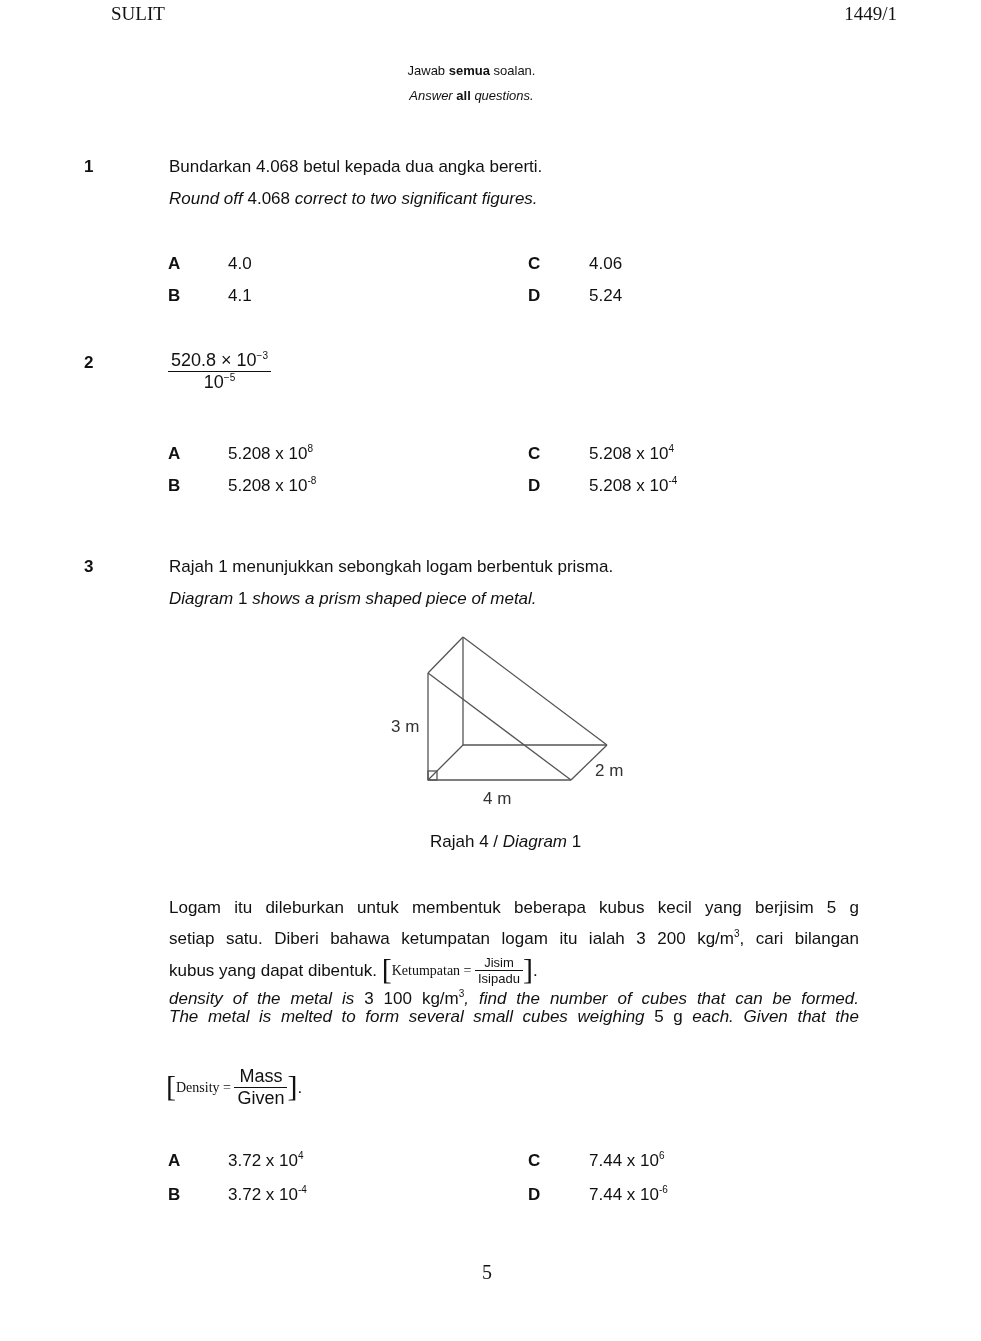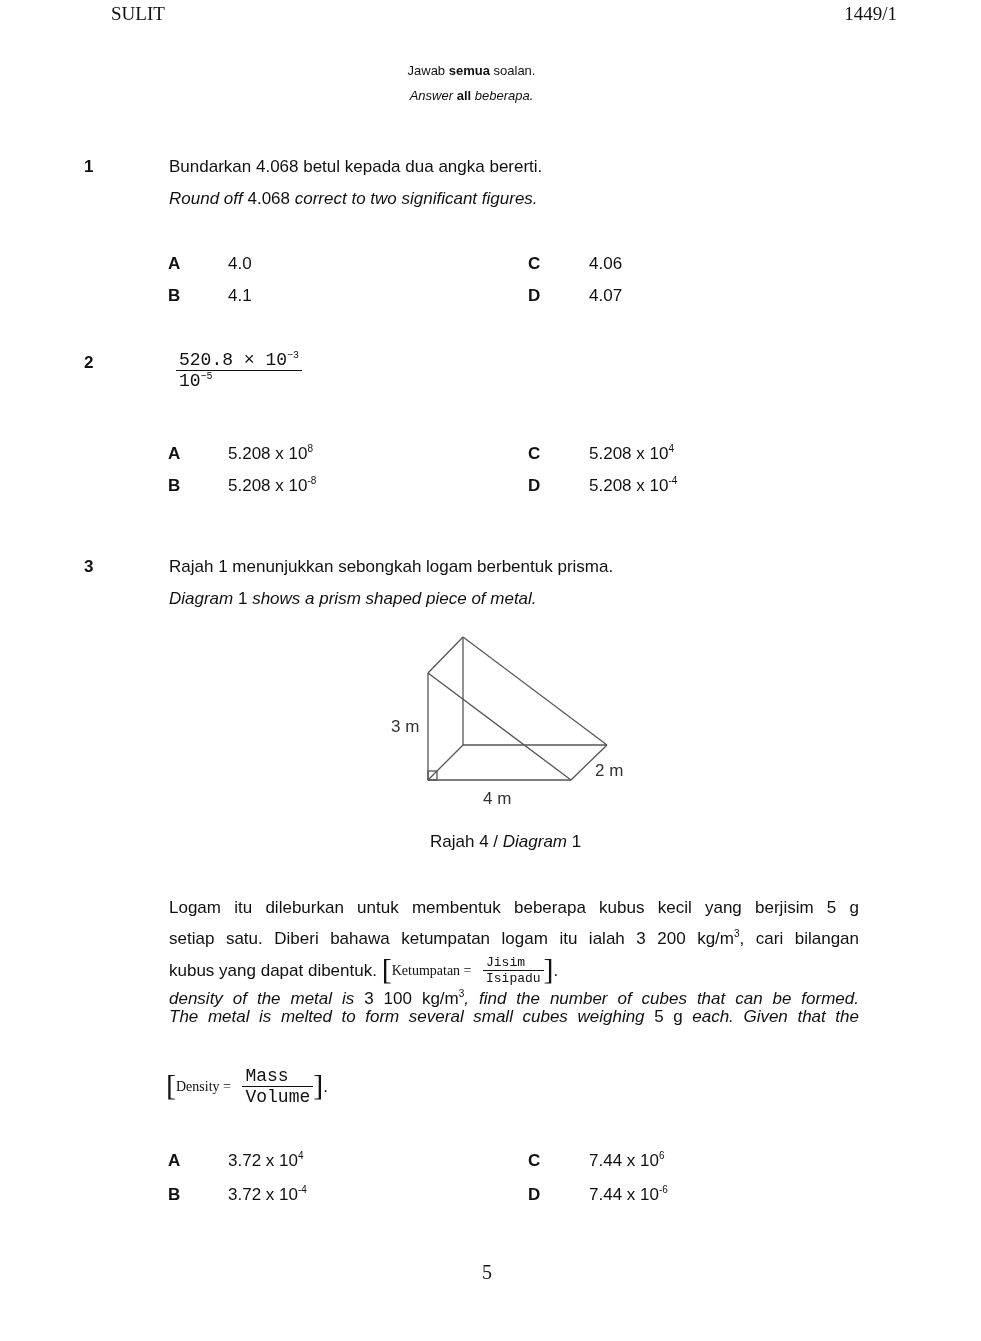--- a/index.html
+++ b/index.html
@@ -7,50 +7,50 @@
   .serif { font-family: "Liberation Serif", "DejaVu Serif", serif; }
   .sans { font-family: "Liberation Sans", "DejaVu Sans", sans-serif; }
   .abs { position: absolute; }
   .hdr { font-size: 19px; top: 3px; }
   .center-line { left: 0; width: 943px; text-align: center; font-size: 13px; }
   .qnum { left: 84px; font-size: 17px; font-weight: bold; }
   .txt { left: 169px; font-size: 17px; white-space: nowrap; }
   .opt-letter { font-size: 17px; font-weight: bold; }
   .opt-val { font-size: 17px; white-space: nowrap; }
   sup { font-size: 10px; vertical-align: 7px; line-height: 0; }
-  .frac { display: inline-block; vertical-align: middle; font-family: Liberation Mono, monospace; margin-left: 8px; }
+  .frac { display: inline-block; vertical-align: middle; text-align: center; font-family: Liberation Sans, sans-serif; }
   .frac .num { display: block; padding: 0 3px; border-bottom: 1px solid #111; }
   .frac .den { display: block; padding: 0 3px; }
   .para { left: 169px; width: 690px; font-size: 17px; text-align: justify; text-align-last: justify; white-space: nowrap; }
   .bracket { font-family: "Liberation Serif", serif; font-size: 30px; vertical-align: middle; line-height: 1; position: relative; top: -2px; }
   .formula { font-family: "Liberation Serif", serif; font-size: 14px; }
   svg text { font-family: "Liberation Sans", sans-serif; }
 </style>
 </head>
 <body>
 
 <div class="abs serif hdr" style="left:76px;margin-left:35px;">SULIT</div>
 <div class="abs serif hdr" style="right:84px;">1449/1</div>
 
 <div class="abs sans center-line" style="top:63px;"><span>Jawab </span><b>semua</b><span> soalan.</span></div>
-<div class="abs sans center-line" style="top:88px;"><i>Answer </i><b>all</b><i> beberapa.</i></div>
+<div class="abs sans center-line" style="top:88px;"><i>Answer </i><b>all</b><i> questions.</i></div>
 
 <div>
   <div class="abs sans qnum" style="top:157px;">1</div>
   <div class="abs sans txt" style="top:157px;">Bundarkan 4.068 betul kepada dua angka bererti.</div>
   <div class="abs sans txt" style="top:189px;"><i>Round off</i><span style="white-space:pre"> 4.068 </span><i>correct to two significant figures.</i></div>
 
   <div class="abs sans opt-letter" style="left:168px; top:254px;">A</div>
   <div class="abs sans opt-val" style="left:228px; top:254px;">4.0</div>
   <div class="abs sans opt-letter" style="left:168px; top:286px;">B</div>
   <div class="abs sans opt-val" style="left:228px; top:286px;">4.1</div>
   <div class="abs sans opt-letter" style="left:528px; top:254px;">C</div>
   <div class="abs sans opt-val" style="left:589px; top:254px;">4.06</div>
   <div class="abs sans opt-letter" style="left:528px; top:286px;">D</div>
-  <div class="abs sans opt-val" style="left:589px; top:286px;">4.07</div>
+  <div class="abs sans opt-val" style="left:589px; top:286px;">5.24</div>
 </div>
 
 <div>
   <div class="abs sans qnum" style="top:353px;">2</div>
   <div class="abs" style="left:168px; top:350px;">
     <div class="frac" style="font-size:18px;">
       <span class="num"><span>520.8 × 10</span><sup>−3</sup></span>
       <span class="den"><span>10</span><sup>−5</sup></span>
     </div>
   </div>
@@ -96,21 +96,21 @@
 
   <div class="abs sans para" style="top:898px;">Logam itu dileburkan untuk membentuk beberapa kubus kecil yang berjisim 5 g</div>
   <div class="abs sans para" style="top:929px;"><span>setiap satu. Diberi bahawa ketumpatan logam itu ialah 3 200 kg/m</span><sup>3</sup><span>, cari bilangan</span></div>
   <div class="abs sans" style="left:169px; top:955px; font-size:17px; white-space:nowrap;">
     <span style="vertical-align:middle;">kubus yang dapat dibentuk. </span><span class="bracket">[</span><span class="formula" style="vertical-align:middle; white-space:pre">Ketumpatan = </span><span class="frac" style="font-size:13px;"><span class="num">Jisim</span><span class="den">Isipadu</span></span><span class="bracket">]</span><span style="vertical-align:middle;">.</span>
   </div>
 
   <div class="abs sans para" style="top:1007px;"><i>The metal is melted to form several small cubes weighing</i><span style="white-space:pre"> 5 g </span><i>each. Given that the</i></div>
   <div class="abs sans para" style="top:989px;"><i>density of the metal is</i><span style="white-space:pre"> 3 100 kg/m</span><sup>3</sup><i>, find the number of cubes that can be formed.</i></div>
   <div class="abs sans" style="left:166px; top:1066px; font-size:17px; white-space:nowrap;">
-    <span class="bracket">[</span><span class="formula" style="vertical-align:middle; white-space:pre">Density = </span><span class="frac" style="font-size:18px;"><span class="num">Mass</span><span class="den">Volume</span></span><span class="bracket">]</span><span style="vertical-align:middle;">.</span>
+    <span class="bracket">[</span><span class="formula" style="vertical-align:middle; white-space:pre">Density = </span><span class="frac" style="font-size:18px;"><span class="num">Mass</span><span class="den">Given</span></span><span class="bracket">]</span><span style="vertical-align:middle;">.</span>
   </div>
 
   <div class="abs sans opt-letter" style="left:168px; top:1151px;">A</div>
   <div class="abs sans opt-val" style="left:228px; top:1151px;"><span>3.72 x 10</span><sup>4</sup></div>
   <div class="abs sans opt-letter" style="left:168px; top:1185px;">B</div>
   <div class="abs sans opt-val" style="left:228px; top:1185px;text-align:right;"><span>3.72 x 10</span><sup>-4</sup></div>
   <div class="abs sans opt-letter" style="left:528px; top:1151px;">C</div>
   <div class="abs sans opt-val" style="left:589px; top:1151px;"><span>7.44 x 10</span><sup>6</sup></div>
   <div class="abs sans opt-letter" style="left:528px; top:1185px;">D</div>
   <div class="abs sans opt-val" style="left:589px; top:1185px;"><span>7.44 x 10</span><sup>-6</sup></div>

